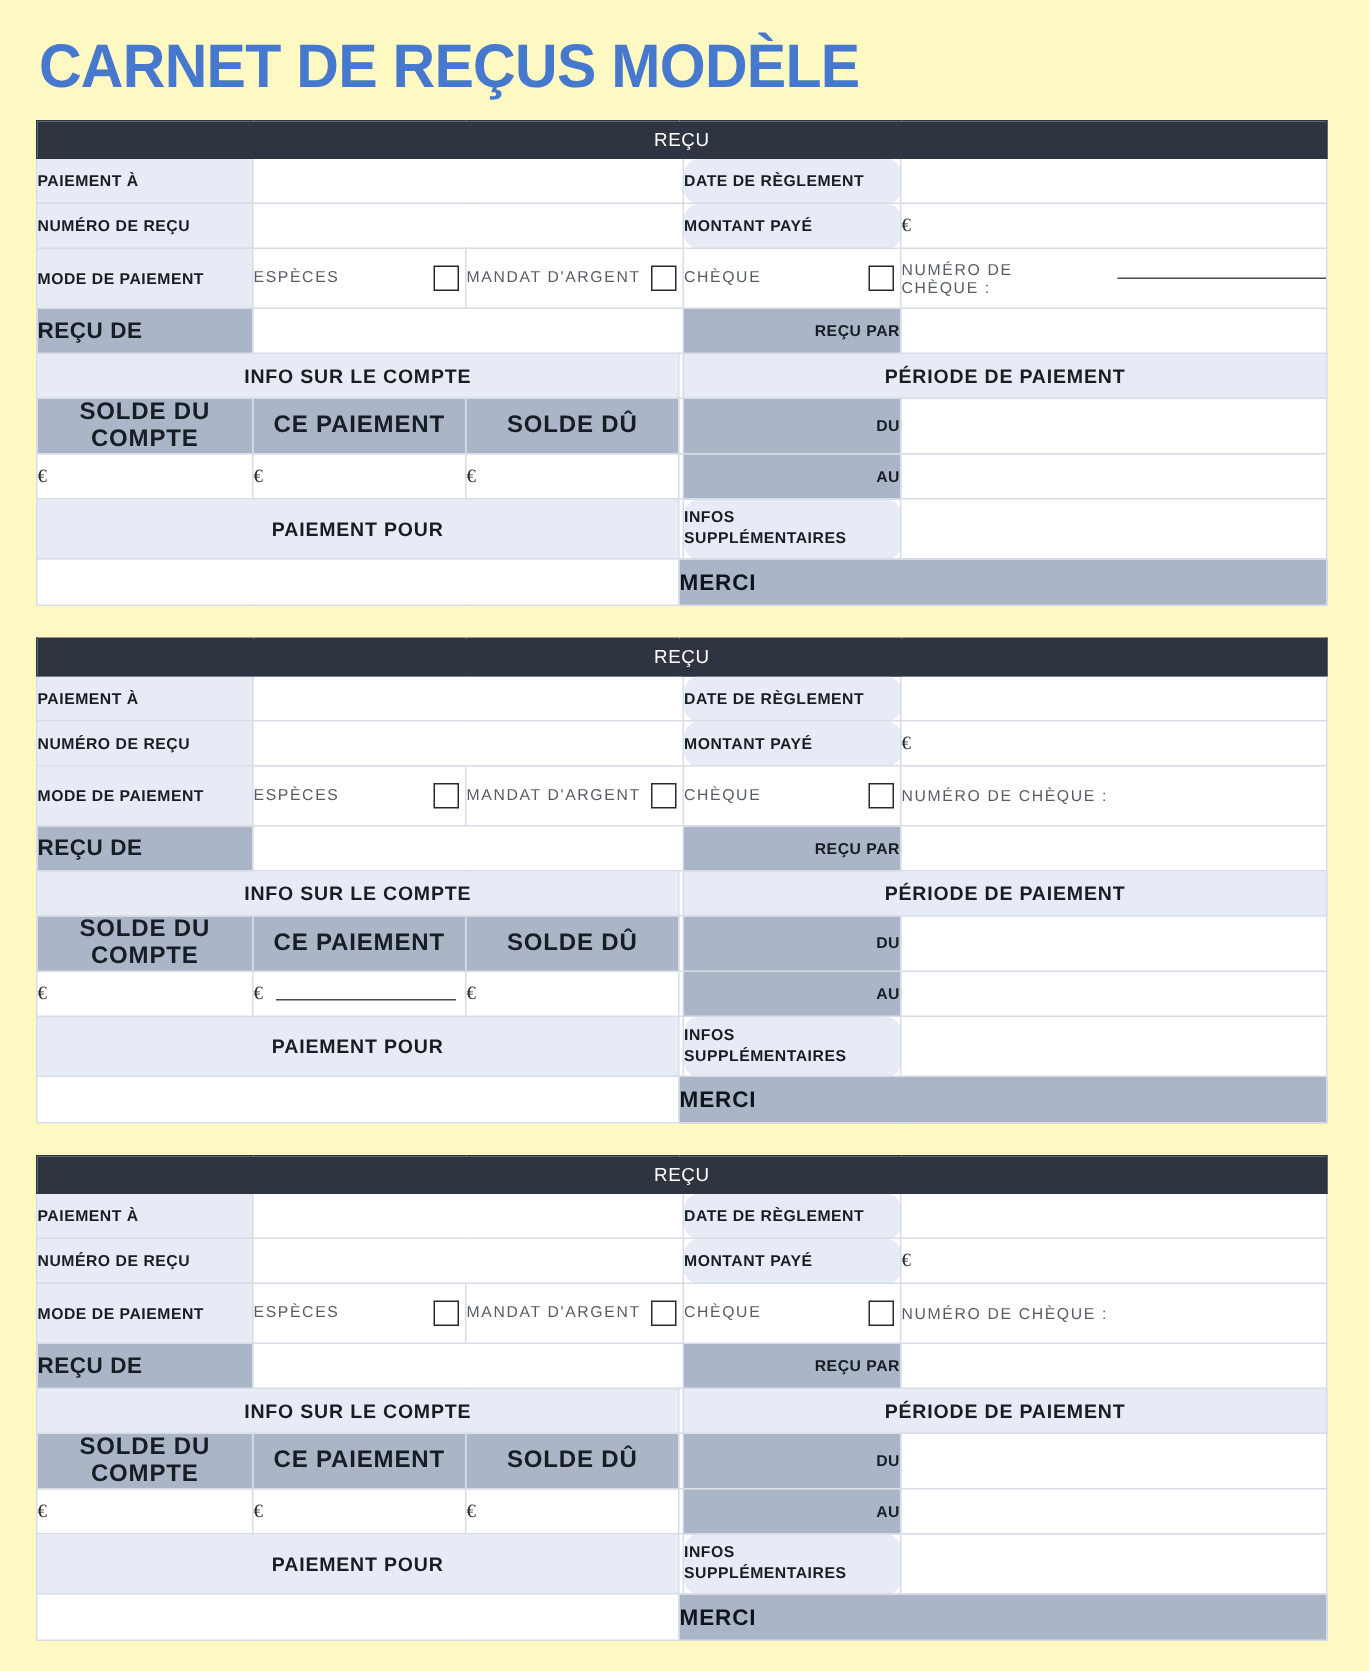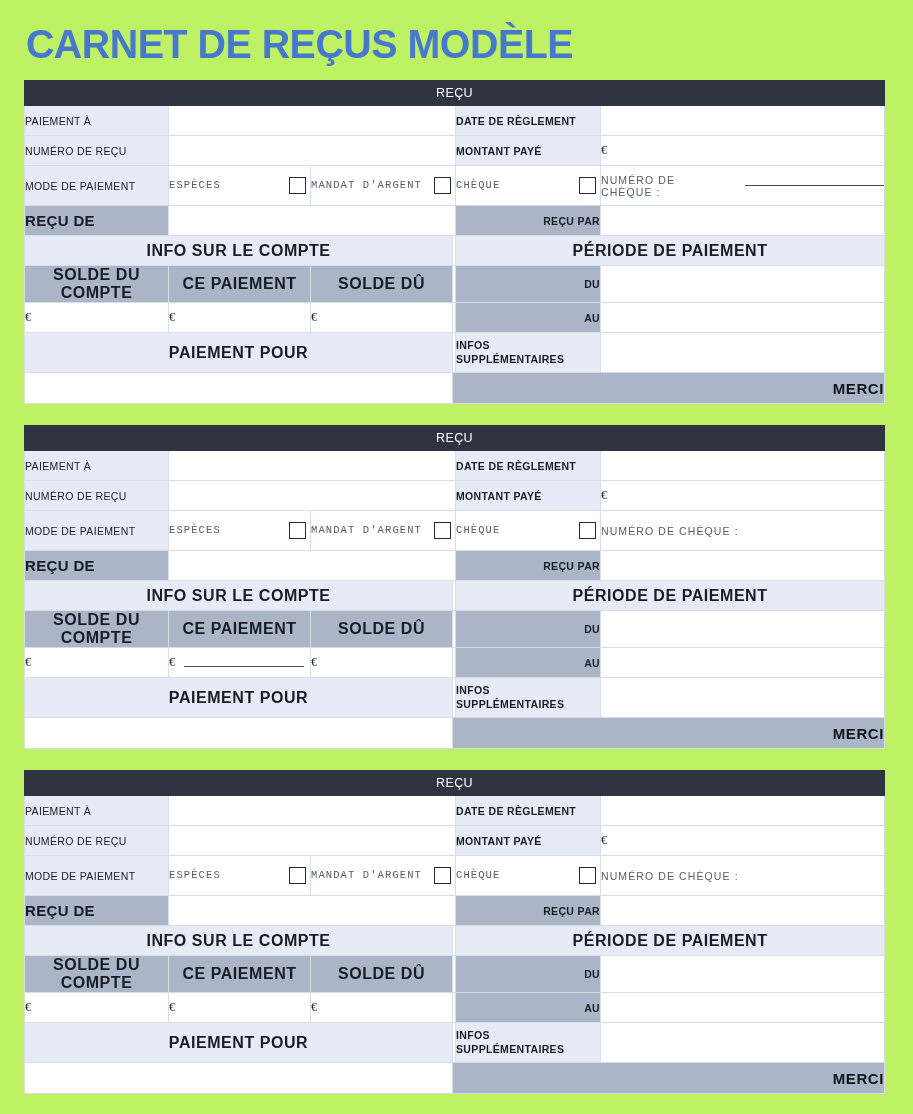--- a/index.html
+++ b/index.html
@@ -12,21 +12,21 @@
     height: 1114px;
     font-family: "Liberation Sans", sans-serif;
     -webkit-font-smoothing: antialiased;
     overflow: hidden;
   }
 
   .page {
     width: 913px;
     height: 1114px;
     position: relative;
-    background: #bef264;
+    background: #fef9c3;
     box-sizing: border-box;
     padding: 0 24px;
   }
 
   
   .doc-title {
     font-family: "Liberation Sans", sans-serif;
     font-size: 41px;
     font-weight: bold;
     color: #4678ce;
@@ -65,73 +65,74 @@
     font-size: 12.5px;
     font-weight: normal;
     letter-spacing: 0.4px;
     height: 25px !important;
   }
 
   
   .lbl {
     background: #e7ebf5;
     font-size: 10.5px;
-    font-weight: normal;
+    font-weight: bold;
     color: #181c24;
     letter-spacing: 0.35px;
     padding: 0 0 0 17px;
   }
   .lbl-dark {
     background: #aab6c8;
     font-size: 15px;
     font-weight: bold;
     color: #181c24;
     letter-spacing: 0.35px;
     padding: 0 0 0 17px;
   }
   .lbl-right {
     background: #e7ebf5;
     font-size: 10.5px;
     font-weight: bold;
     color: #181c24;
     letter-spacing: 0.35px;
     padding: 0 0 0 18px;
+    border-radius: 10px;
   }
   .lbl-right-dark {
     background: #aab6c8;
     font-size: 10.5px;
     font-weight: bold;
     color: #181c24;
     letter-spacing: 0.35px;
     padding: 0 0 0 18px;
     text-align: right;
   }
 
   
   .banner {
     background: #e7ebf5;
     text-align: center;
-    font-size: 16px;
+    font-size: 13px;
     font-weight: bold;
     color: #181c24;
     letter-spacing: 0.55px;
   }
   .colhead {
     background: #aab6c8;
     text-align: center;
     font-size: 16px;
     font-weight: bold;
     color: #181c24;
     letter-spacing: 0.55px;
   }
 
   
   .merci {
     background: #aab6c8;
-    text-align: right;
+    text-align: left;
     font-size: 15px;
     font-weight: bold;
     color: #10141c;
     letter-spacing: 0.6px;
     height: 31px !important;
     margin-top: 23px;
   }
 
   
   .fld {
@@ -143,21 +144,20 @@
     color: #2b2b2b;
     padding-left: 12px;
     font-family: "Liberation Serif", serif;
   }
 
   
   .opt {
     background: #ffffff;
     padding-left: 13px;
     padding-right: 10px;
-    font-family: Liberation Mono, monospace;
   }
   .opt-inner {
     display: flex;
     align-items: center;
     justify-content: space-between;
     width: 100%;
   }
   .opt-text {
     font-size: 10.5px;
     color: #575c63;

